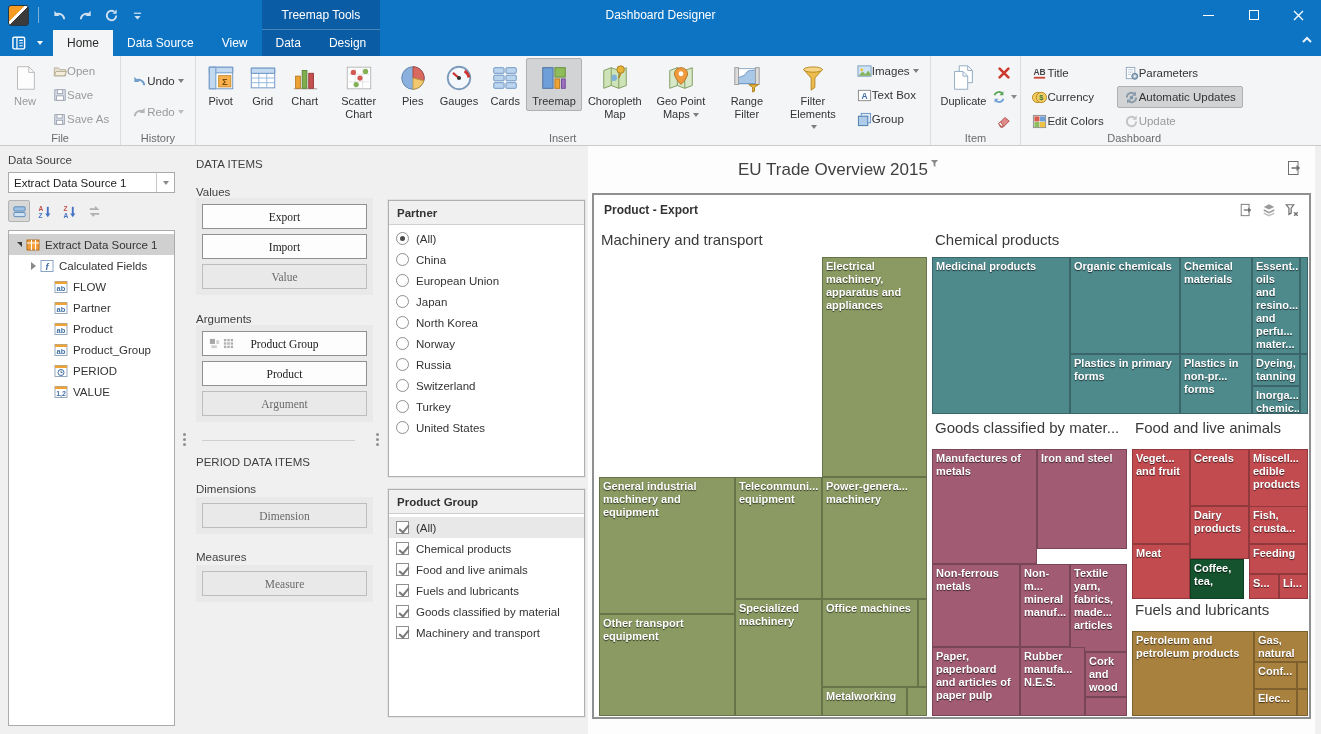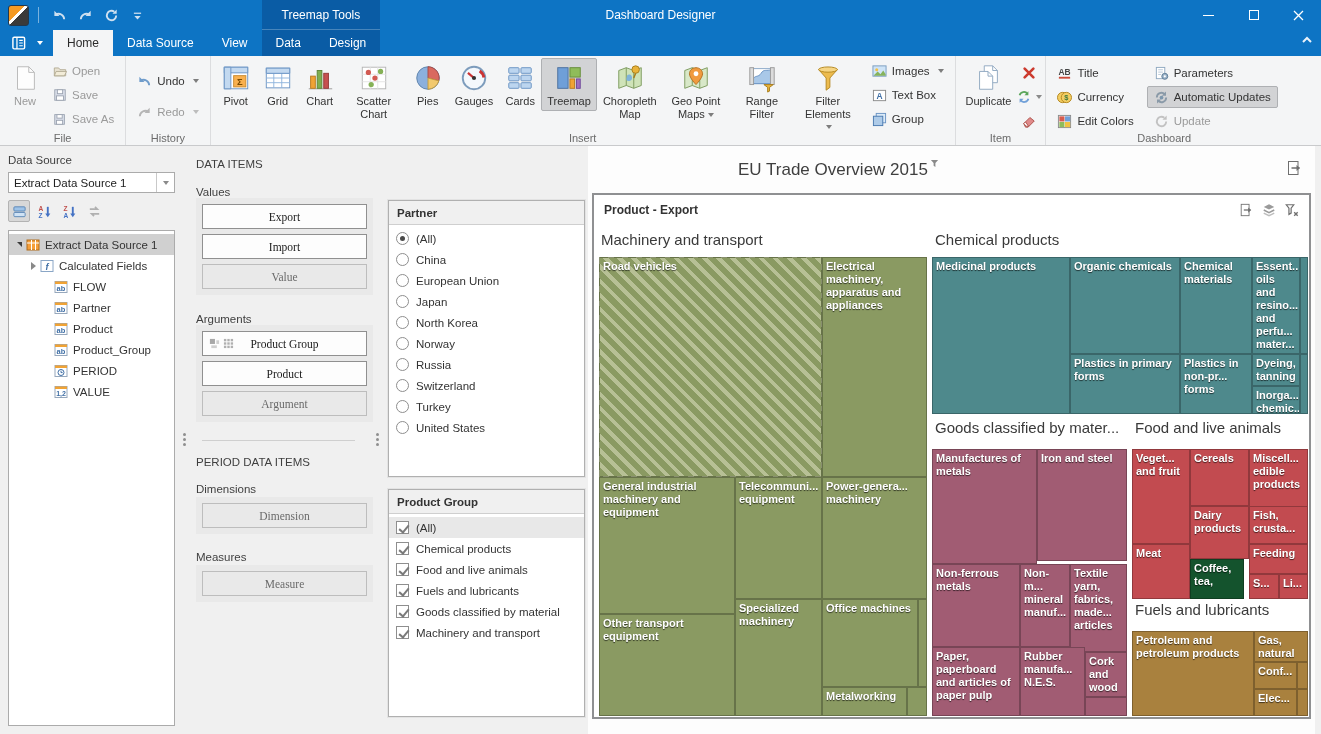--- a/index.html
+++ b/index.html
@@ -32,21 +32,21 @@
   .ribbon { position:relative; height:90px; background:#f4f5f6; border-bottom:1px solid #c9cacc; display:flex; }
   .rgroup { position:relative; padding:2px 4px 16px 4px; display:flex; align-items:flex-start; }
   .rgroup + .rgroup { border-left:1px solid #dcdddf; }
   .glabel { position:absolute; bottom:1px; left:0; right:0; text-align:center; font-size:11px; color:#6b6b6b; }
   .rbig { display:flex; flex-direction:column; align-items:center; padding:4px 5px 2px 5px; min-width:42px; max-width:66px;
           border:1px solid transparent; border-radius:2px; }
   .rbig .lbl { margin-top:2px; font-size:11px; color:#333; text-align:center; line-height:1.15; }
   .rbig.selected { background:#d2d3d5; border-color:#aeb0b3; }
   .rbig.disabled .lbl { color:#9a9a9a; }
   .rcol { display:flex; flex-direction:column; justify-content:flex-start; gap:2px; padding-top:2px; }
-  .rsmall { display:flex; align-items:center; gap:5px; height:22px; padding:0 6px; font-size:11.5px; color:#333; border:1px solid transparent; border-radius:2px; white-space:nowrap; }
+  .rsmall { display:flex; align-items:center; height:22px; padding:0 6px; font-size:11.5px; color:#333; border:1px solid transparent; border-radius:2px; white-space:nowrap; }
   .rsmall.disabled { color:#9a9a9a; }
   .rsmall.active { background:#d2d3d5; border-color:#aeb0b3; }
   .rtool { width:24px; height:22px; display:flex; align-items:center; justify-content:center; gap:2px; }
   .caret { display:inline-block; width:0; height:0; border-top:4px solid #8a8a8a; border-left:3.5px solid transparent; border-right:3.5px solid transparent; margin-left:3px; vertical-align:middle; }
   .rbig .caret, .rsmall .caret { border-top-color:#7d7d7d; }
   .ic { display:inline-flex; align-items:center; justify-content:center; }
 
   
   .main { position:relative; height:588px; background:#f0f0f0; }
   .side-label { font-size:11.5px; color:#3f3f3f; }
@@ -886,23 +886,20 @@
             </span>
             <span class="ic">
               <svg viewBox="0 0 16 16" width="14" height="14">
                 <path d="M1.5 2h8.5L7 6v5.5L4.5 13V6z" fill="none" stroke="#707070" stroke-width="1.4"></path>
                 <path d="M10.5 10.5l4 4M14.5 10.5l-4 4" stroke="#707070" stroke-width="1.6"></path>
               </svg>
             </span>
           </div>
         <div class="tm-content" id="tm-content">
             <div class="tm-caption" style="left: 2px; top: 2px;">Machinery and transport</div>
-            <div class="tm-tile" style="left: 0px; top: 28px; width: 223px; height: 220px; background: repeating-linear-gradient(45deg, rgb(138, 154, 98) 0px, rgb(138, 154, 98) 6px, rgb(183, 192, 149) 6px, rgb(183, 192, 149) 10px);">
-              <span class="tile-label">Road vehicles</span>
-            </div>
             <div class="tm-tile" style="left: 223px; top: 28px; width: 105px; height: 220px; background: rgb(138, 154, 98);">
               <span class="tile-label">Electrical machinery, apparatus and appliances</span>
             </div>
             <div class="tm-tile" style="left: 0px; top: 248px; width: 136px; height: 137px; background: rgb(138, 154, 98);">
               <span class="tile-label">General industrial machinery and equipment</span>
             </div>
             <div class="tm-tile" style="left: 0px; top: 385px; width: 136px; height: 102px; background: rgb(138, 154, 98);">
               <span class="tile-label">Other transport equipment</span>
             </div>
             <div class="tm-tile" style="left: 136px; top: 248px; width: 87px; height: 122px; background: rgb(138, 154, 98);">
@@ -946,21 +943,21 @@
               <span class="tile-label">Dyeing, tanning</span>
             </div>
             <div class="tm-tile" style="left: 653px; top: 157px; width: 48px; height: 28px; background: rgb(78, 137, 140);">
               <span class="tile-label">Inorga... chemic...</span>
             </div>
             <div class="tm-tile" style="left: 701px; top: 125px; width: 8px; height: 60px; background: rgb(78, 137, 140);"></div>
             <div class="tm-caption" style="left: 336px; top: 190px;">Goods classified by mater...</div>
             <div class="tm-tile" style="left: 333px; top: 220px; width: 105px; height: 115px; background: rgb(161, 92, 115);">
               <span class="tile-label">Manufactures of metals</span>
             </div>
-            <div class="tm-tile" style="left: 438px; top: 220px; width: 90px; height: 112px; background: rgb(161, 92, 115);">
+            <div class="tm-tile" style="left: 438px; top: 220px; width: 90px; height: 100px; background: rgb(161, 92, 115);">
               <span class="tile-label">Iron and steel</span>
             </div>
             <div class="tm-tile" style="left: 333px; top: 335px; width: 88px; height: 83px; background: rgb(161, 92, 115);">
               <span class="tile-label">Non-ferrous metals</span>
             </div>
             <div class="tm-tile" style="left: 421px; top: 335px; width: 50px; height: 83px; background: rgb(161, 92, 115);">
               <span class="tile-label">Non-m... mineral manuf...</span>
             </div>
             <div class="tm-tile" style="left: 471px; top: 335px; width: 57px; height: 88px; background: rgb(161, 92, 115);">
               <span class="tile-label">Textile yarn, fabrics, made... articles</span>

